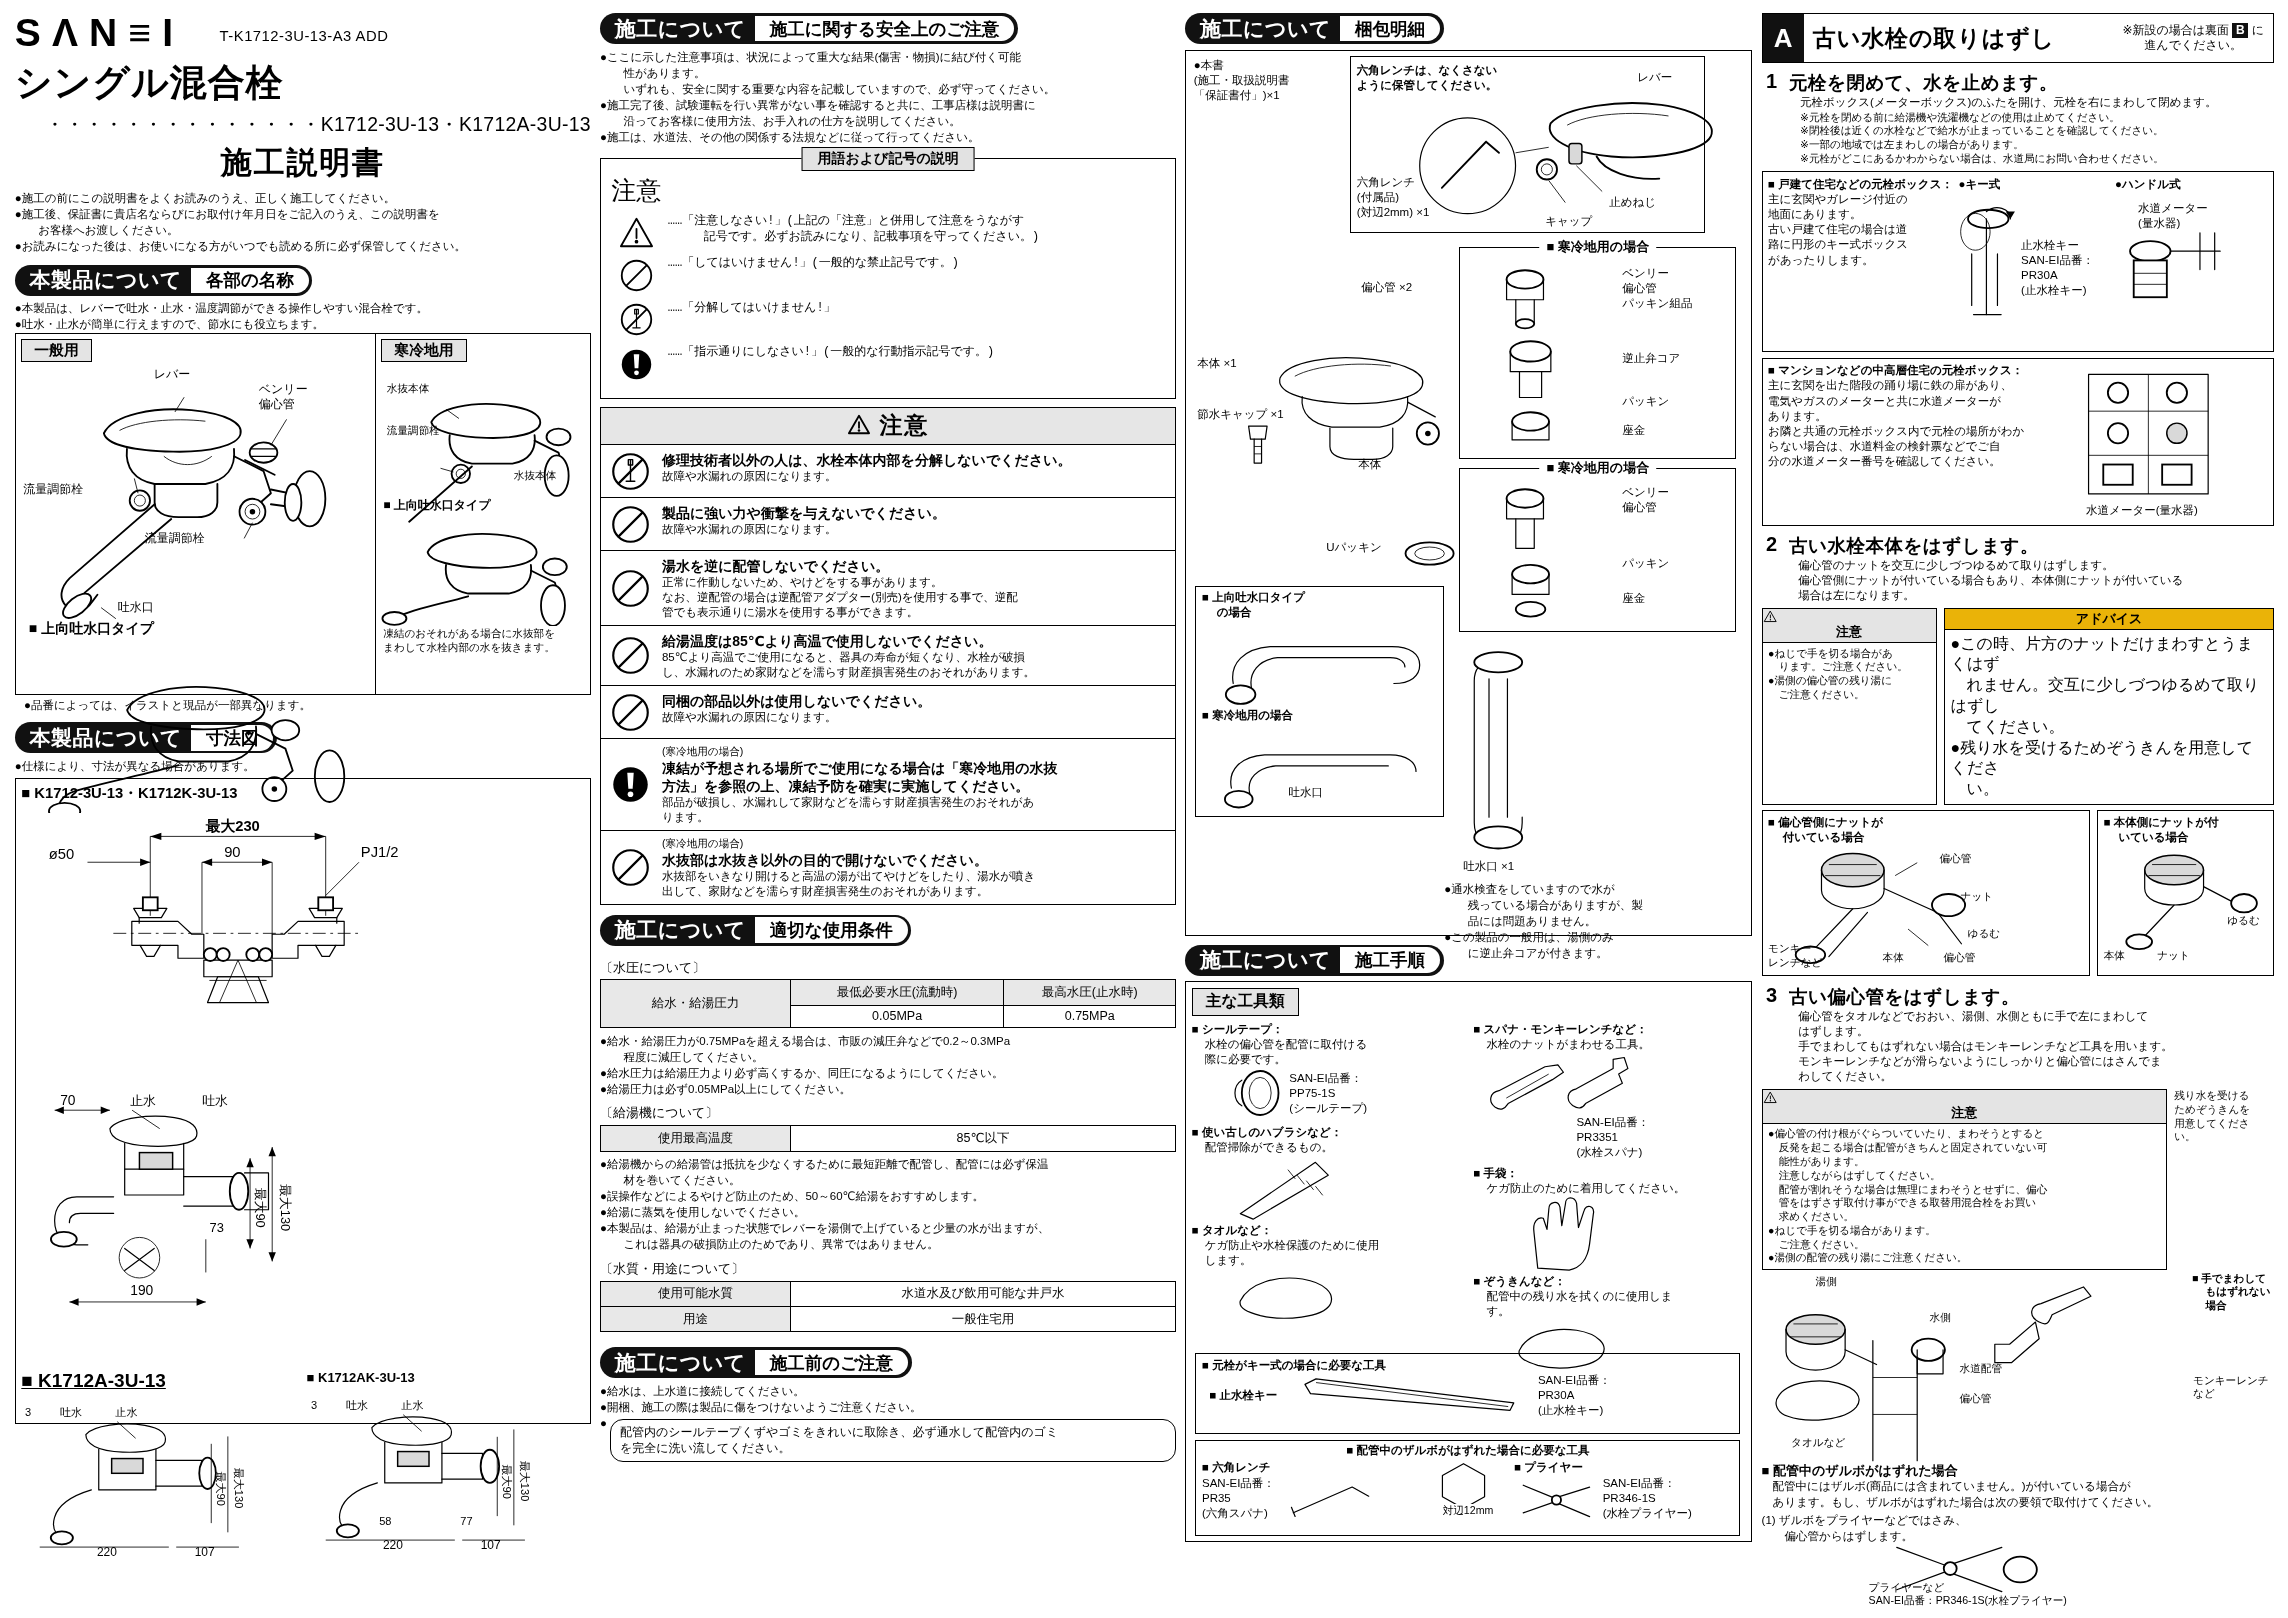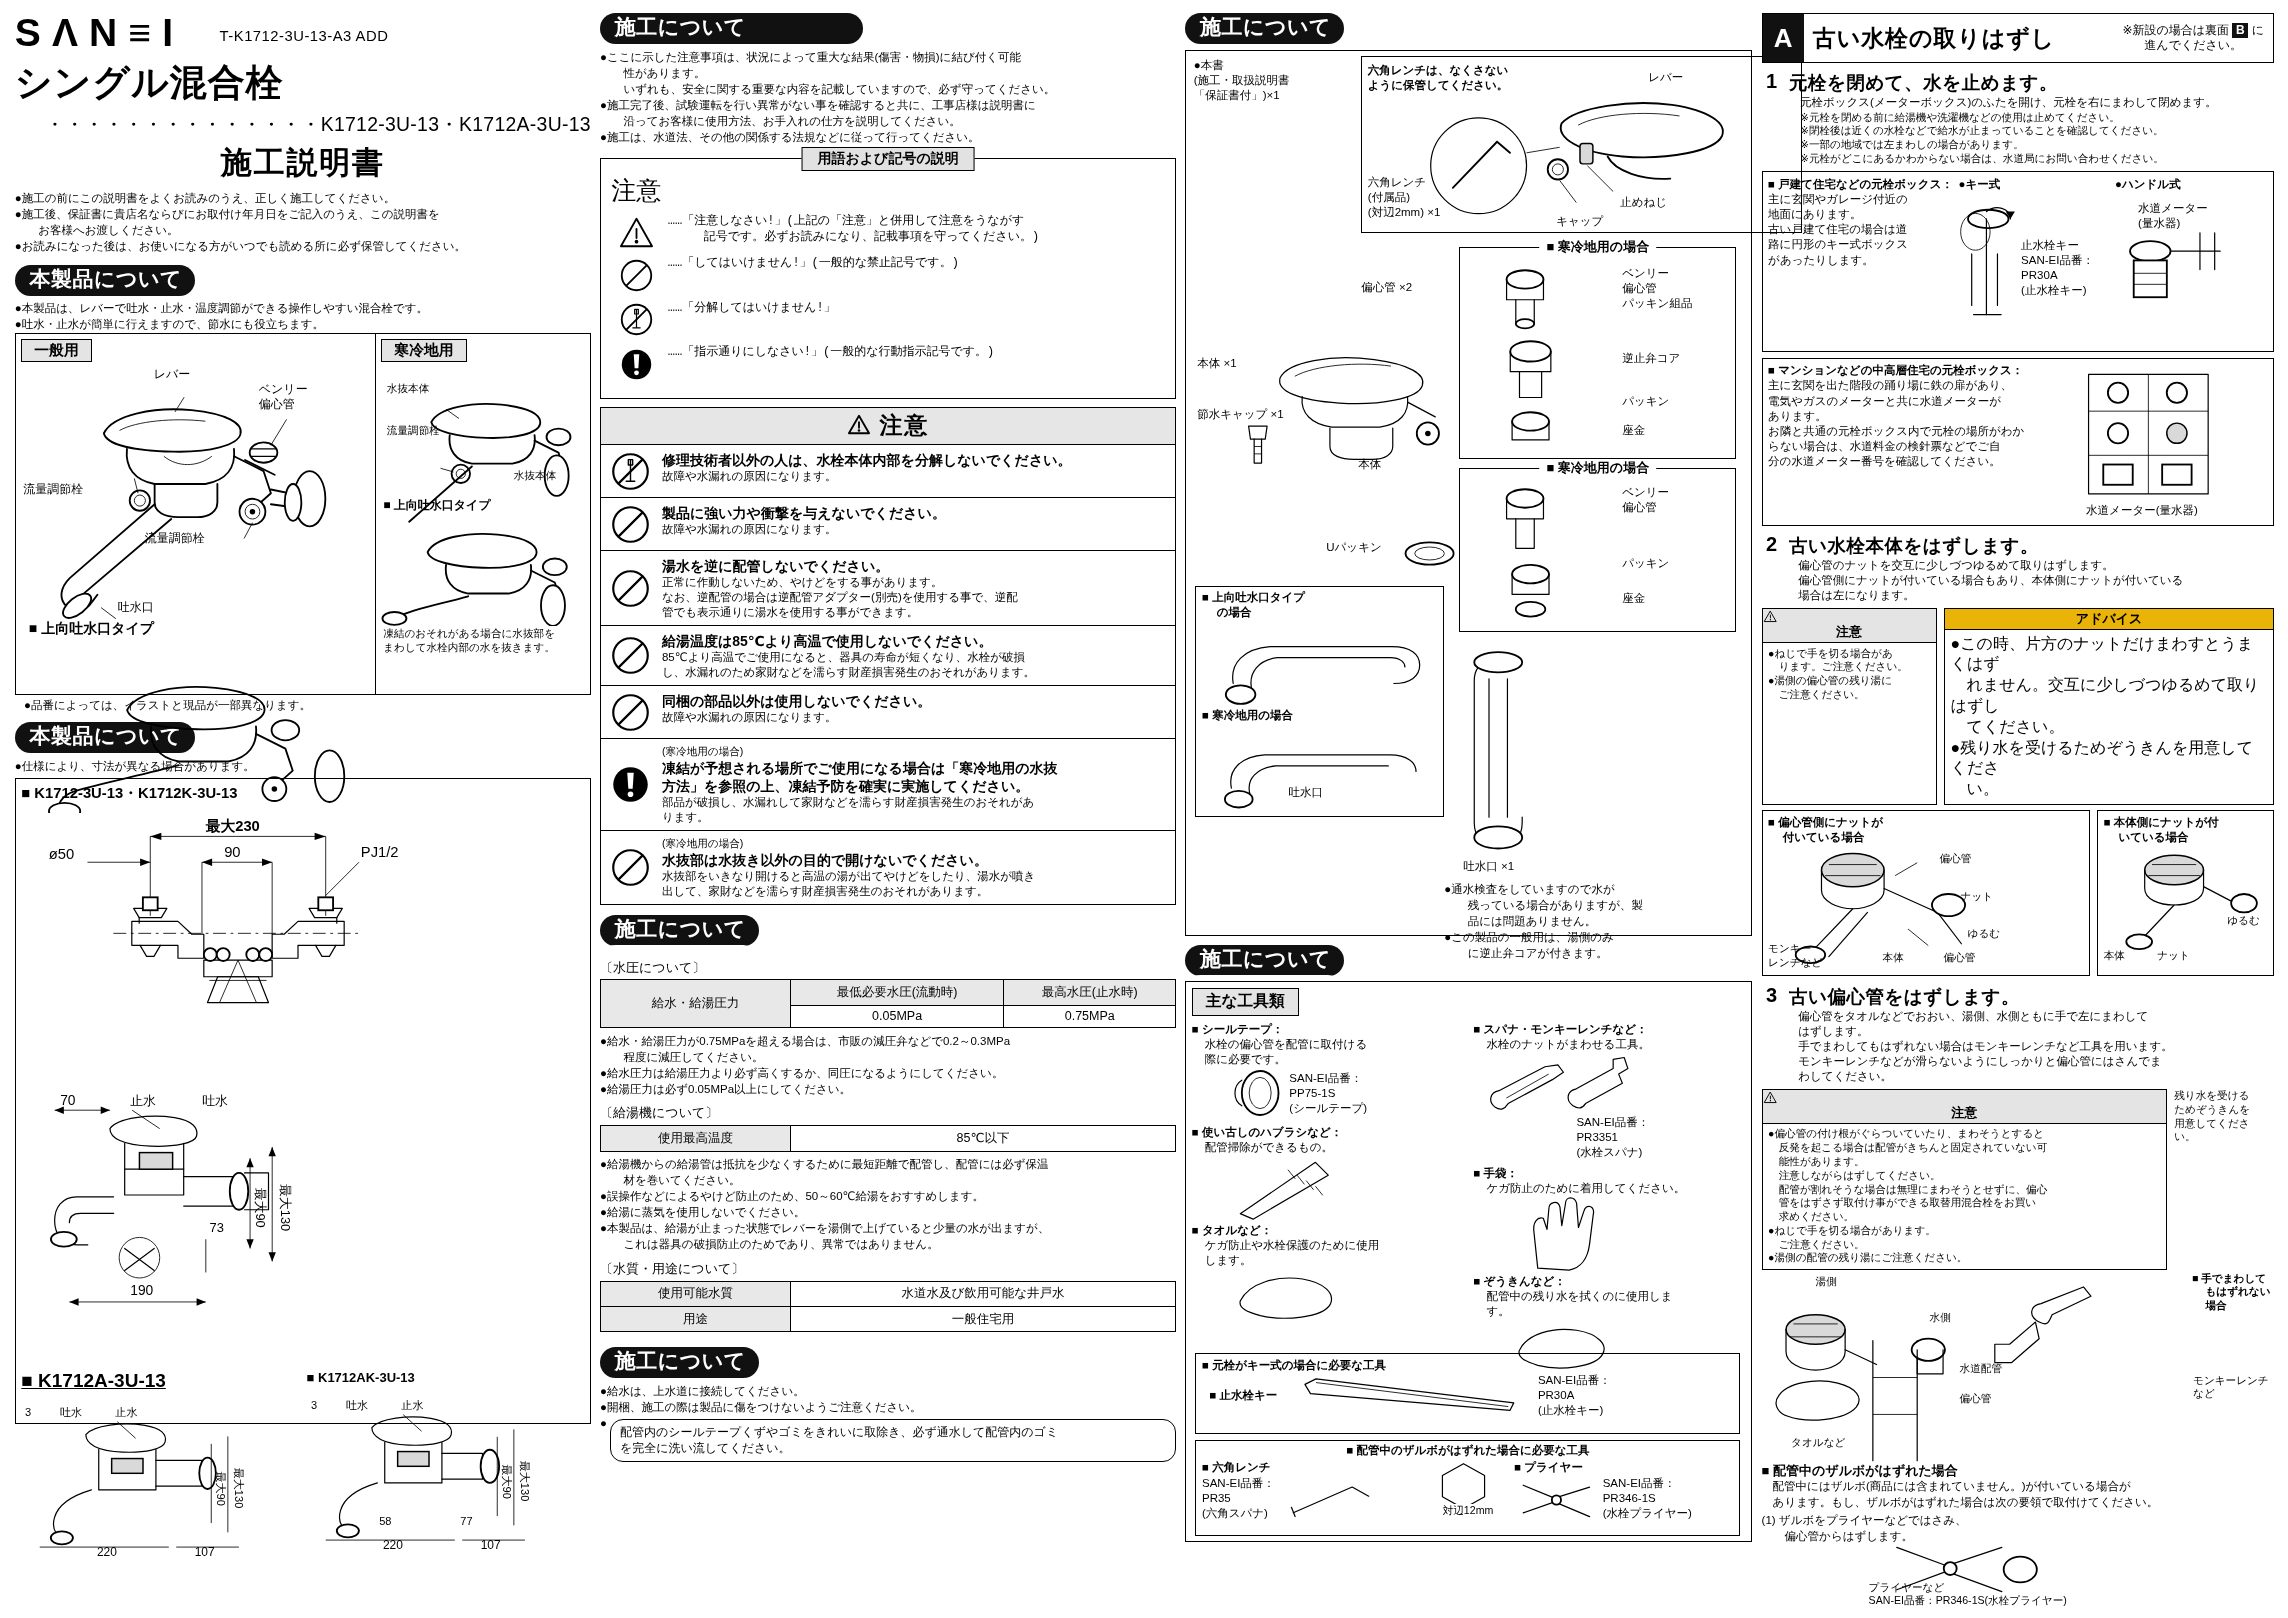--- a/index.html
+++ b/index.html
@@ -26,21 +26,21 @@
   
   .logo { display:flex; align-items:center; gap:6.5px; font-size:39px; font-weight:bold; letter-spacing:4.6px; line-height:1; }
   .doccode { font-size:14.8px; letter-spacing:0.5px; margin-left:42px; padding-top:14.8px; }
   .title-main { font-size:37px; font-weight:bold; letter-spacing:0.9px; margin-top:5.5px; }
   .model-line { font-size:19.4px; text-align:right; margin-top:3.7px; letter-spacing:0.3px; }
   .model-line2 { font-size:19.4px; text-align:right; letter-spacing:0.3px; }
   .title-sub { font-size:31px; font-weight:bold; text-align:center; margin:3.7px 0 7.4px 0; letter-spacing:1.8px; }
 
   
   .sechdr { display:inline-flex; align-items:stretch; background:#111; color:#fff;
-            border-radius:18.5px; overflow:hidden; height:31px; margin:9.2px 0 5.5px 0; padding-right:3.7px;flex-direction:column;}
+            border-radius:18.5px; overflow:hidden; height:31px; margin:9.2px 0 5.5px 0; padding-right:3.7px;}
   .sechdr .lead { display:flex; align-items:center; padding:0 9.2px 0 14.8px; font-size:21px; font-weight:bold; letter-spacing:0.5px;}
   .sechdr .chip { display:flex; align-items:center; background:#fff; color:#000; padding:0 14.8px;
                   font-size:17.5px; font-weight:bold; margin:2.8px 0; border-radius:0 14.8px 14.8px 0;}
 
   
   .letterhdr { display:flex; border:1.8px solid #000; height:50px; align-items:stretch; }
   .letterhdr .ltr { background:#111; color:#fff; width:41px; display:flex; align-items:center; justify-content:center;
                     font-size:26px; font-weight:bold; }
   .letterhdr .htxt { flex:1; display:flex; align-items:center; justify-content:space-between; padding:0 9.2px; }
   .letterhdr .h1 { font-size:23px; font-weight:bold; letter-spacing:0.9px; }
@@ -668,21 +668,21 @@
     <div class="sechdr" style="margin-top:0;">
       <span class="lead">施工について</span>
       <span class="chip">梱包明細</span>
     </div>
 
     <div class="pkgbox" style="height:886px;">
       <div class="t12" style="white-space:pre-line; position:absolute; left:7.4px; top:7.4px;">●本書
 (施工・取扱説明書
 「保証書付」)×1</div>
 
-      <div class="innerbox" style="position:absolute; left:175px; top:5.5px; width:441px; height:177px;">
+      <div class="innerbox" style="position:absolute; left:164px; top:5.5px; width:355px; height:177px;">
         <div class="t12 b" style="white-space:pre-line;">六角レンチは、なくさない
 ように保管してください。</div>
         <svg width="369" height="129" viewBox="0 0 400 140" style="position:absolute; left:3.7px; top:35px;">
 
           <path class="stk" d="M212 34 C228 16 288 8 332 14 C372 20 392 34 386 48 C378 64 328 74 278 70 C232 66 206 50 212 34 Z"></path>
           <path class="thin" d="M230 36 C252 24 300 20 340 26"></path>
           <path class="stk" d="M262 70 C270 86 300 96 330 94"></path>
 
           <circle class="stk1" cx="122" cy="80" r="52"></circle>
           <path class="stk" d="M94 104 L142 54 M142 54 L156 66"></path>

